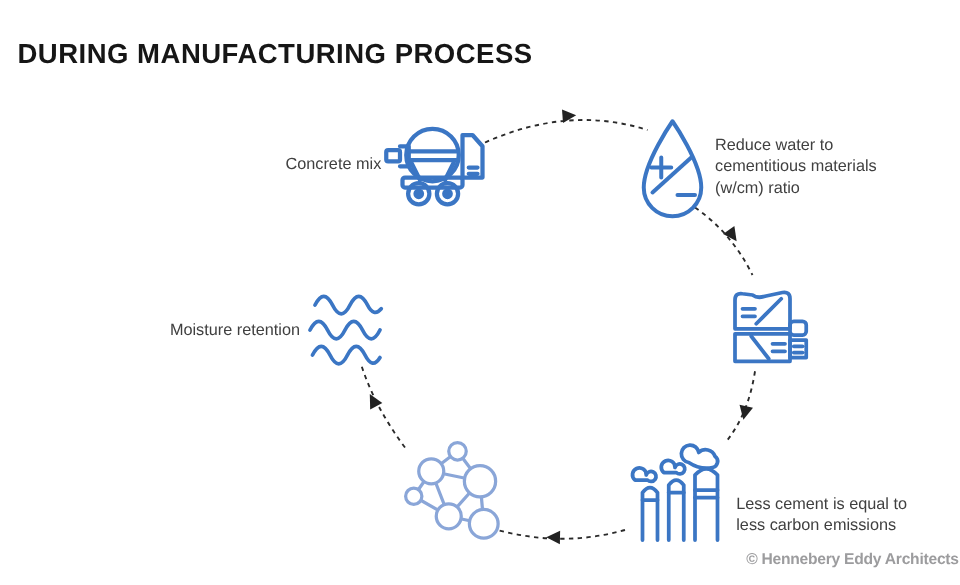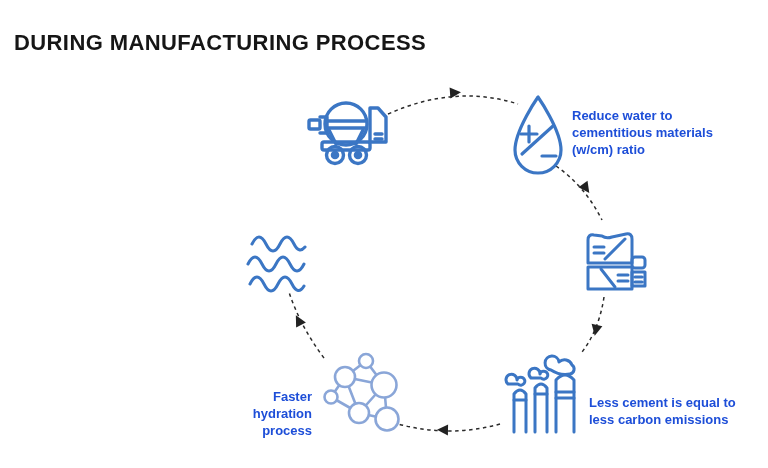--- a/index.html
+++ b/index.html
@@ -5,21 +5,21 @@
   html,body{margin:0;padding:0;background:#fff;}
   .stage{
     position:relative;width:768px;height:468px;background:#ffffff;
     font-family:"Liberation Sans",sans-serif;overflow:hidden;padding-left:12px;
   }
   .title{
     position:absolute;left:14px;top:30px;
     font-size:22px;font-weight:800;letter-spacing:.4px;color:#161616;
   }
   .node-label{
-    position:absolute;font-size:13px;font-weight:700;color:#1d4ed8;line-height:1.32;
+    position:absolute;font-size:13px;font-weight:400;color:#404040;line-height:1.32;
   }
   .align-right{text-align:right;}
   .icon{position:absolute;display:block;}
   .icon svg{display:block;}
   .credit{
     position:absolute;right:13px;top:440px;
     font-size:12.5px;font-weight:600;color:#9c9c9e;letter-spacing:-.2px;
   }
   .arcs{position:absolute;left:0;top:0;pointer-events:none;}
 </style>
@@ -40,20 +40,21 @@
     </g>
     <g fill="#222222">
       <polygon points="0,-5.5 11,0 0,5.5" transform="translate(450,93) rotate(-4)"></polygon>
       <polygon points="0,-5.5 11,0 0,5.5" transform="translate(583,184) rotate(55)"></polygon>
       <polygon points="0,-5.5 11,0 0,5.5" transform="translate(597,325) rotate(102)"></polygon>
       <polygon points="0,-5.5 11,0 0,5.5" transform="translate(448,430) rotate(181)"></polygon>
       <polygon points="0,-5.5 11,0 0,5.5" transform="translate(301,325) rotate(-118)"></polygon>
     </g>
   </svg>
 
+  <div class="node-label align-right" style="left:180px;top:122px;width:125px;">Concrete mix</div>
   <span class="icon" style="left:306px;top:96px;">
     <svg width="86" height="70" viewBox="0 0 86 70" fill="none" stroke="#3b76c4" stroke-width="3.4" stroke-linecap="round" stroke-linejoin="round">
       <rect x="3" y="24" width="11" height="9" rx="1.5"></rect>
       <path d="M14,21 h7 v16 h-7"></path>
       <circle cx="40" cy="28" r="21"></circle>
       <path d="M21,25 H59 M21,32 H59"></path>
       <path d="M23,34 L30,48 M57,34 L50,48"></path>
       <rect x="16" y="46" width="48" height="8" rx="2"></rect>
       <path d="M64,12 h8 l8,9 v25 h-16 z"></path>
       <path d="M69,38 h7 M69,43 h7"></path>
@@ -95,39 +96,40 @@
       <path d="M31,80 V36 q6,-8 12,0 V80"></path>
       <path d="M31,42 h12"></path>
       <path d="M27,26 a5.5,5.5 0 1 1 9,-4 a4,4 0 1 1 1,4 z"></path>
       <path d="M52,80 V28 q9,-10 18,0 V80"></path>
       <path d="M52,40 h18 M52,46 h18"></path>
       <path d="M47,18 a7,7 0 1 1 8,-8 a8,8 0 0 1 13,3 a5,5 0 0 1 -2,9 q-10,2 -19,-4 z"></path>
     </svg>
   </span>
   <div class="node-label" style="left:589px;top:394px;width:152px;">Less cement is equal to less carbon emissions</div>
 
-  <div class="node-label align-right" style="left:214px;top:388px;width:98px;">Faster hydration process</div>
   <span class="icon" style="left:322px;top:351px;">
     <svg width="80" height="82" viewBox="0 0 80 82" fill="none" stroke="#8aa6d8" stroke-width="2.6" stroke-linecap="round">
       <g>
         <path d="M44,10 L23,26 M44,10 L62,34 M23,26 L9,46 M23,26 L62,34 M23,26 L37,62 M9,46 L37,62 M37,62 L62,34 M37,62 L65,68 M62,34 L65,68"></path>
       </g>
       <g fill="#ffffff">
         <circle cx="44" cy="10" r="7"></circle>
         <circle cx="23" cy="26" r="10"></circle>
         <circle cx="9" cy="46" r="6.5"></circle>
         <circle cx="62" cy="34" r="12.5"></circle>
         <circle cx="37" cy="62" r="10"></circle>
         <circle cx="65" cy="68" r="11.5"></circle>
       </g>
     </svg>
   </span>
 
+  <div class="node-label align-right" style="left:126px;top:255px;width:114px;">Moisture retention</div>
   <span class="icon" style="left:246px;top:231px;">
     <svg width="66" height="66" viewBox="0 0 66 66" fill="none" stroke="#3b76c4" stroke-width="3" stroke-linecap="round">
       <path d="M6,13 q7,-14 14,0 q7,14 14,0 q7,-14 14,0 q5,10 11,3"></path>
       <path d="M2,33 q7,-14 14,0 q7,14 14,0 q7,-14 14,0 q7,14 14,0"></path>
       <path d="M4,53 q7,-14 14,0 q7,14 14,0 q7,-14 14,0 q6,12 12,2"></path>
     </svg>
   </span>
 
+  <div class="credit">© Hennebery Eddy Architects</div>
 
 </div>
 
 </body></html>

